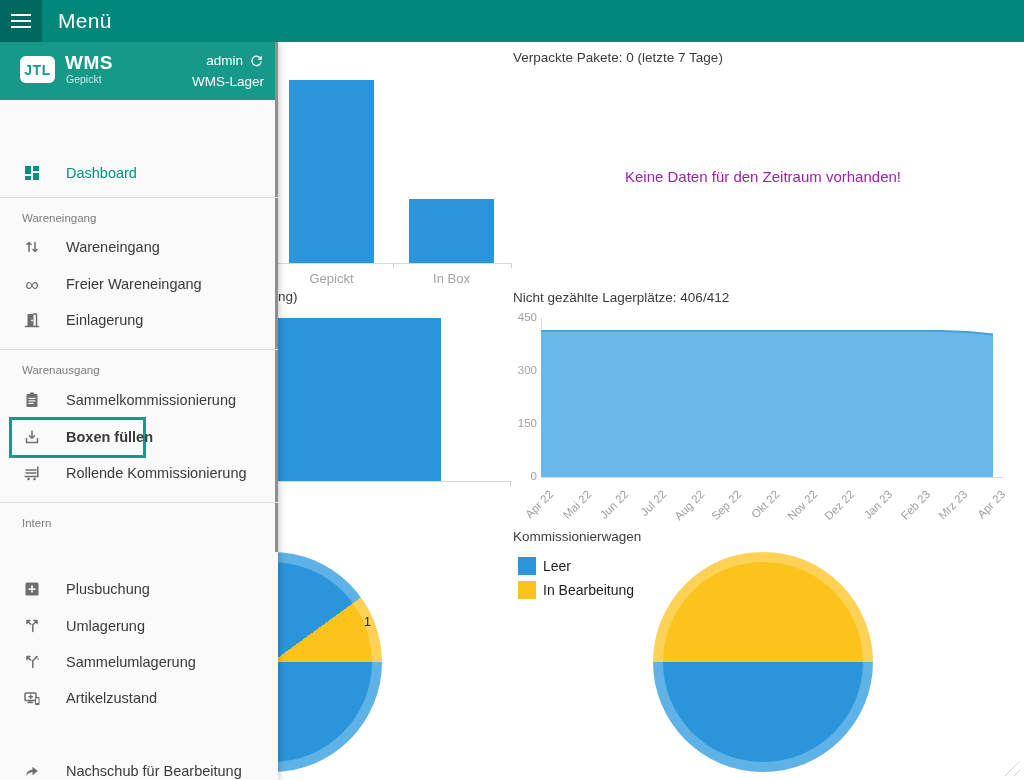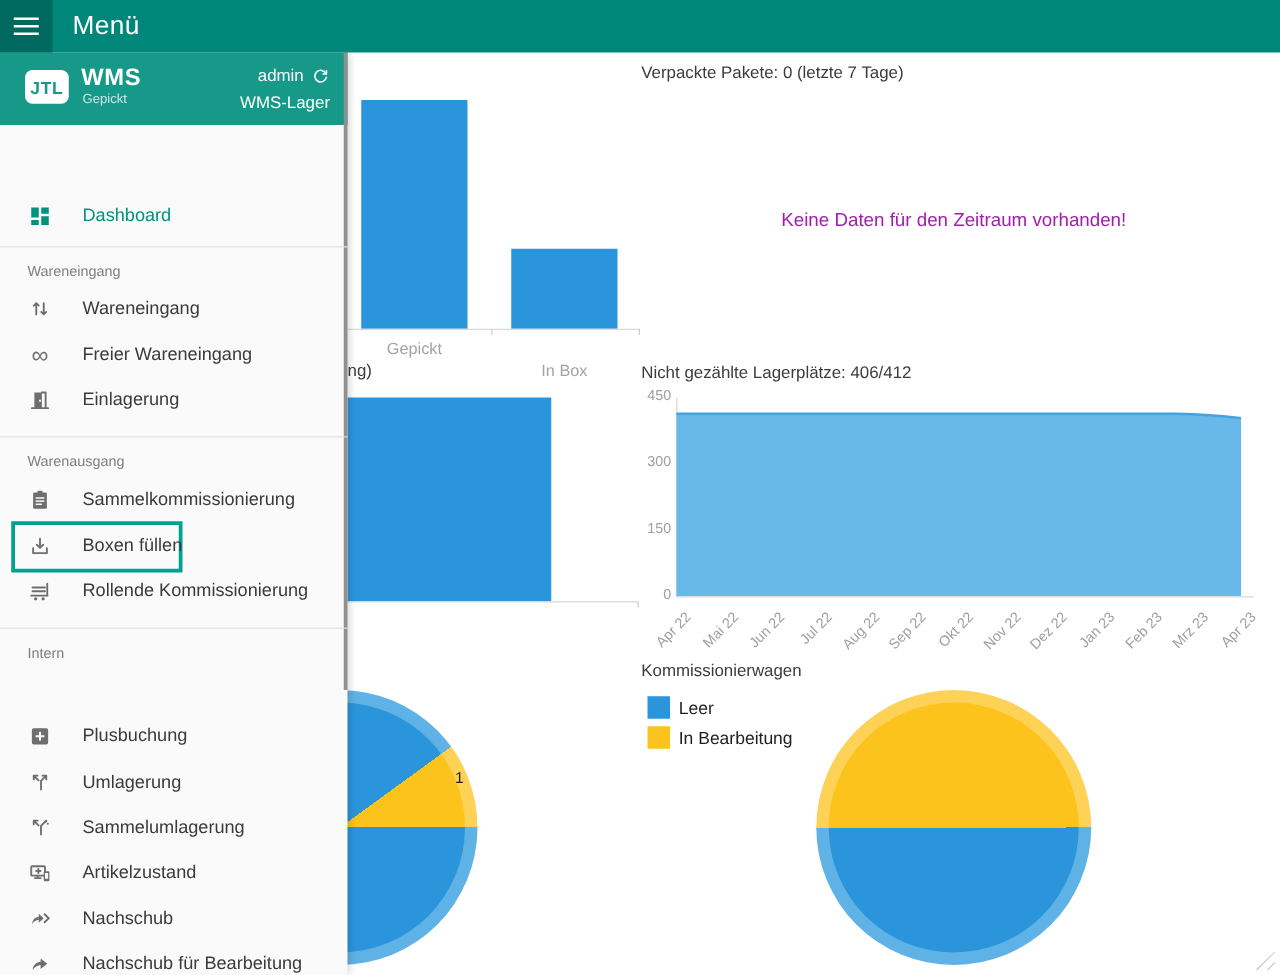--- a/index.html
+++ b/index.html
@@ -71,21 +71,21 @@
 <div id="stage">
 
   <div>
 
     <div class="bar" style="left:289px; top:80px; width:85px; height:183px;"></div>
     <div class="bar" style="left:409px; top:199px; width:85px; height:64px;"></div>
     <div class="axisline" style="left:230px; top:263px; width:282px; height:1px;"></div>
     <div class="tick" style="left:393px; top:263px;"></div>
     <div class="tick" style="left:511px; top:263px;"></div>
     <div class="catlbl" style="left:289px; top:271px; width:85px;">Gepickt</div>
-    <div class="catlbl" style="left:409px; top:289px; width:85px;text-align:center;">In Box</div>
+    <div class="catlbl" style="left:409px; top:271px; width:85px;text-align:center;">In Box</div>
 
     <div class="ctitle" style="left:513px; top:50px;">Verpackte Pakete: 0 (letzte 7 Tage)</div>
     <div class="cmsg" style="left:513px; top:168px;">Keine Daten für den Zeitraum vorhanden!</div>
 
     <div class="ctitle" style="left:278px; top:289px;">ng)</div>
     <div class="bar" style="left:235px; top:318px; width:206px; height:163px;"></div>
     <div class="axisline" style="left:235px; top:481px; width:276px; height:1px;"></div>
     <div class="tick" style="left:510px; top:481px;"></div>
     <span class="rotfrag" style="left:270px; top:490px;">3</span>
 
@@ -203,21 +203,21 @@
           <rect x="3.5" y="3" width="11" height="13" rx="1" fill="#6e6e6e"></rect>
           <rect x="7" y="1.6" width="4" height="2.6" rx="0.6" fill="#6e6e6e"></rect>
           <rect x="5.5" y="6.8" width="7" height="1.2" fill="#fafafa"></rect>
           <rect x="5.5" y="9.3" width="7" height="1.2" fill="#fafafa"></rect>
           <rect x="5.5" y="11.8" width="5" height="1.2" fill="#fafafa"></rect>
           </svg>
       </span>
       <span class="lbl">Sammelkommissionierung</span>
     </div>
     <div class="hl-box"></div>
-    <div class="item" style="top:377px;">
+    <div class="item" style="top:377px;font-weight:bold;">
       <span class="ic">
         <svg class="icn" width="18" height="18" viewBox="0 0 18 18">
           <path d="M9 3 v7 M6.5 7.8 L9 10.3 L11.5 7.8"></path>
           <path d="M3.5 10.5 V14.5 H14.5 V10.5"></path>
           </svg>
       </span>
       <span class="lbl">Boxen füllen</span>
     </div>
     <div class="item" style="top:413px;">
       <span class="ic">
@@ -267,29 +267,20 @@
       <span class="ic">
         <svg class="icn" width="18" height="18" viewBox="0 0 18 18">
           <rect x="2" y="4" width="11" height="7.5" rx="0.8"></rect>
           <path d="M5 13.5 h4.5 M7 11.5 v2"></path>
           <path d="M6 7.8 h3.4 M7.7 6.1 v3.4"></path>
           <rect x="12" y="8" width="4.5" height="8" rx="0.8" class="f"></rect>
           <rect x="13" y="9.4" width="2.5" height="4.6" class="w"></rect>
           </svg>
       </span>
       <span class="lbl">Artikelzustand</span>
-    </div>
-    <div class="item" style="top:675px;">
-      <span class="ic">
-        <svg width="18" height="18" viewBox="0 0 18 18">
-          <path d="M2.5 13.5 Q3.2 8 8 7.4 L8 5 L12 8.6 L8 12.2 L8 9.8 Q4.5 10.2 2.5 13.5 Z" fill="#6e6e6e"></path>
-          <path d="M12.2 5 L16 8.6 L12.2 12.2" fill="none" stroke="#6e6e6e" stroke-width="1.5"></path>
-          </svg>
-      </span>
-      <span class="lbl">Nachschub</span>
     </div>
     <div class="item" style="top:711px;">
       <span class="ic">
         <svg width="18" height="18" viewBox="0 0 18 18">
           <path d="M3 14 Q3.8 8 9.5 7.4 L9.5 4.8 L14.8 9 L9.5 13.2 L9.5 10 Q5.5 10.4 3 14 Z" fill="#6e6e6e"></path>
           </svg>
       </span>
       <span class="lbl">Nachschub für Bearbeitung</span>
     </div>
   </div>

